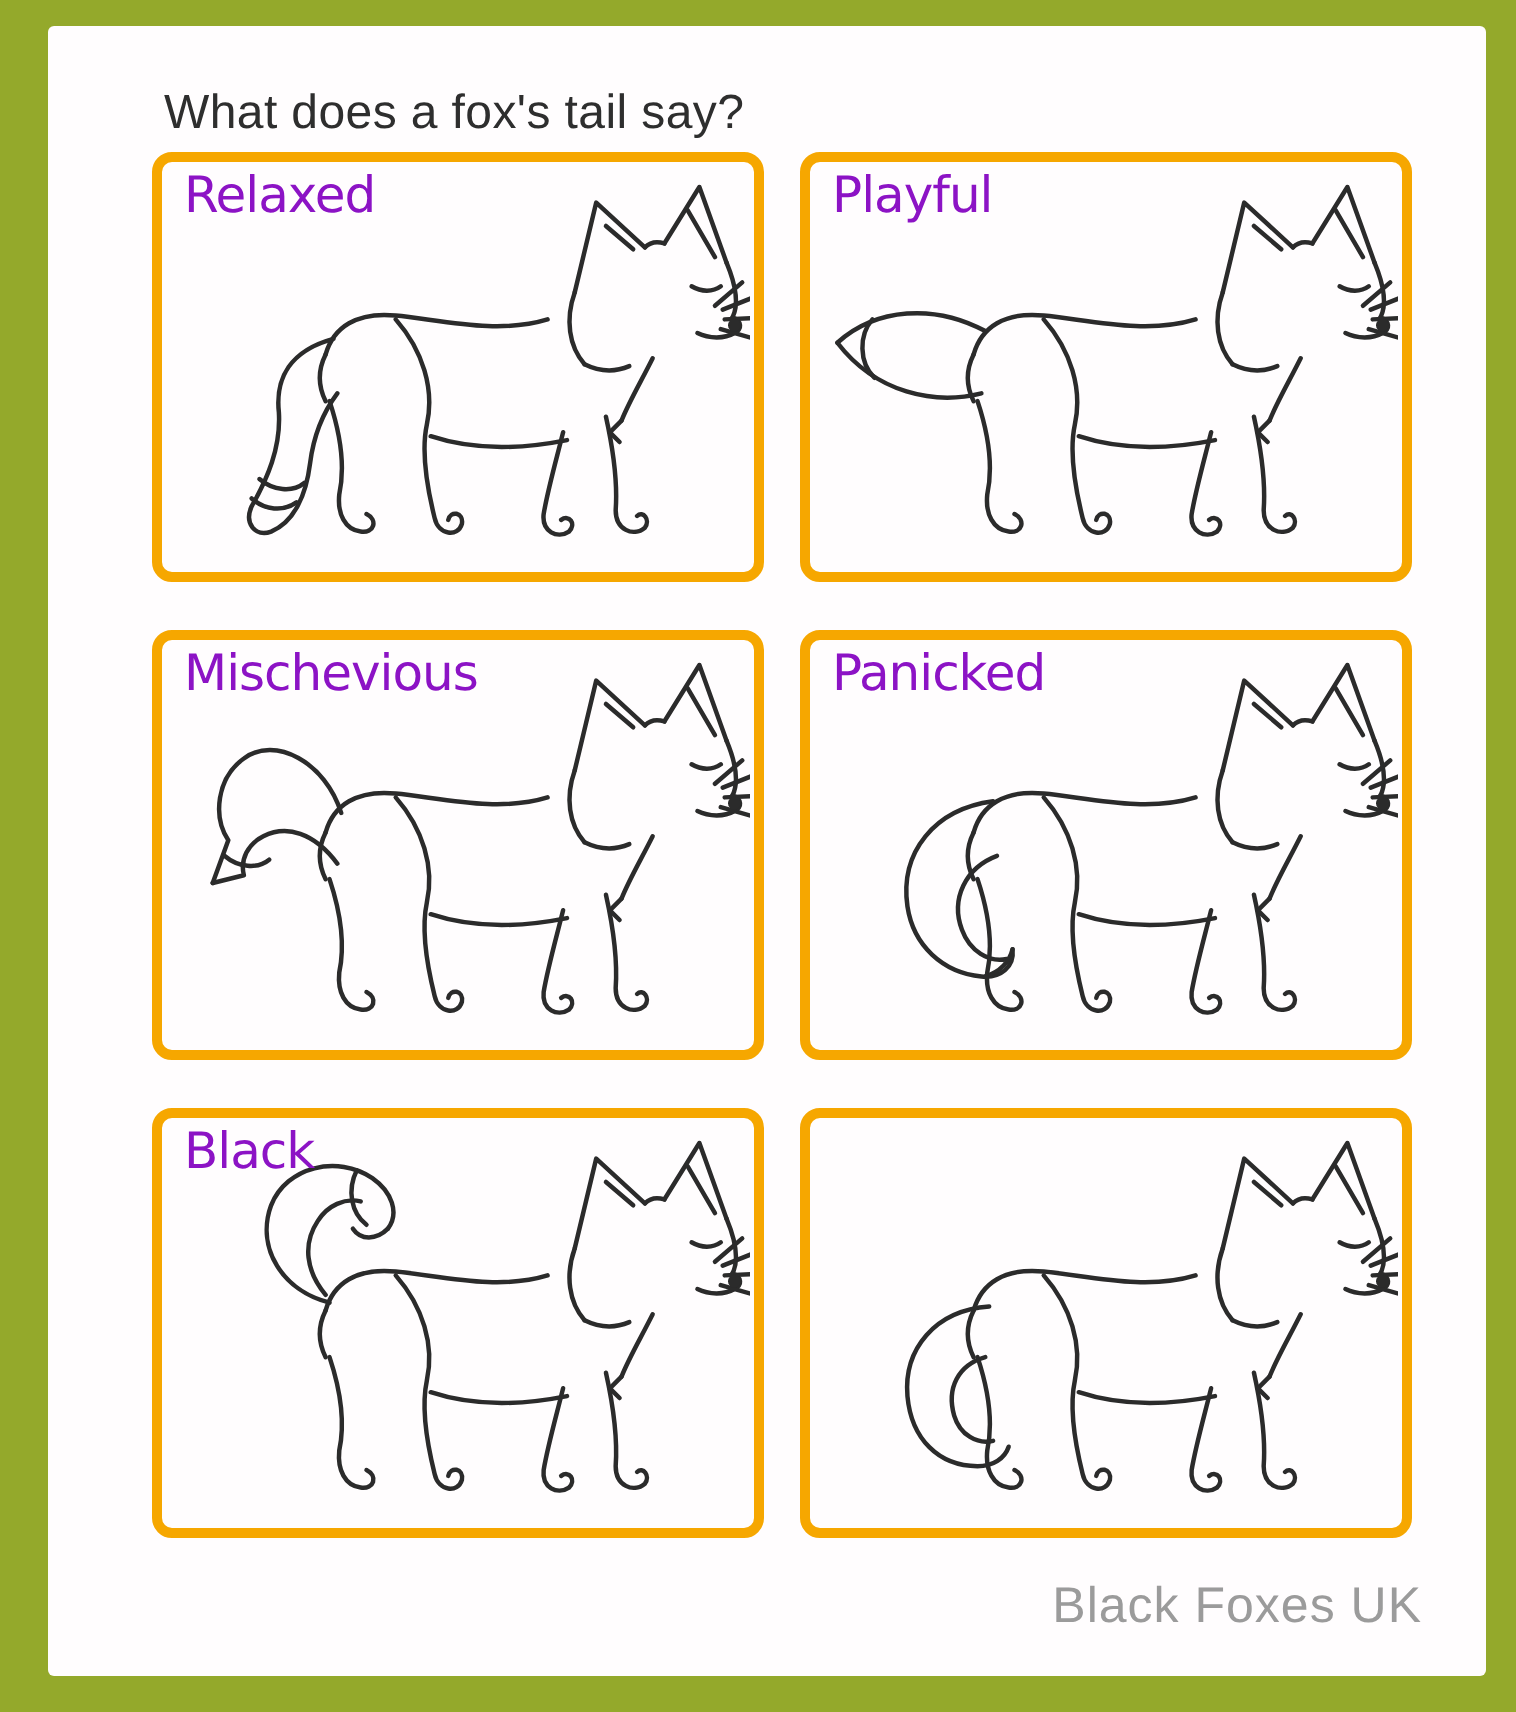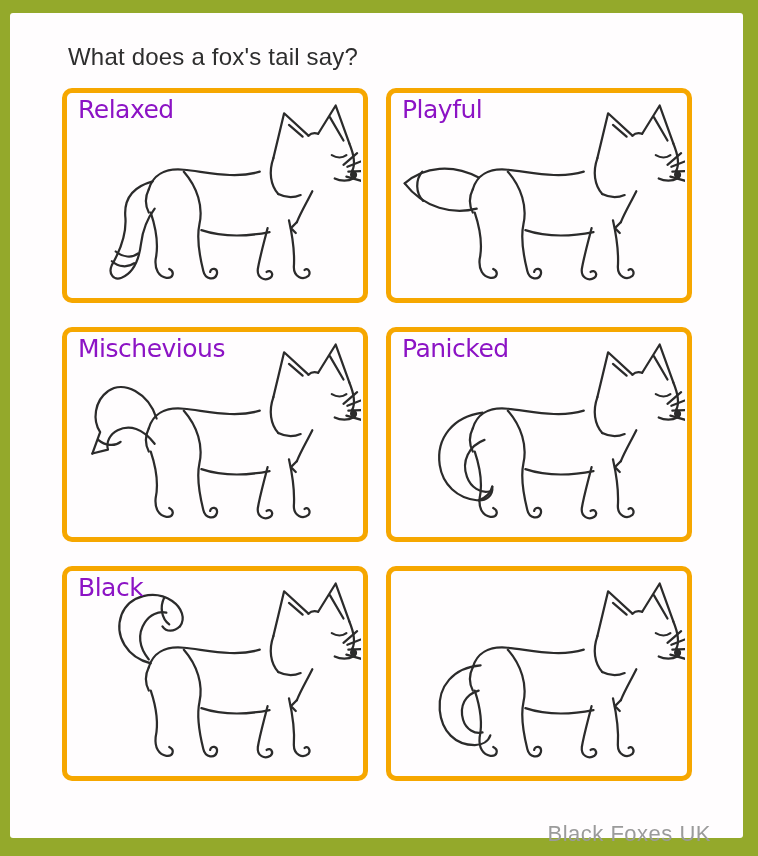--- a/index.html
+++ b/index.html
@@ -9,42 +9,42 @@
     height: 856px;
     font-family: "Liberation Sans", sans-serif;
     background: var(--frame-green, #94a92b);
     overflow: hidden;
   }
   .frame {
     box-sizing: border-box;
     width: 758px;
     height: 856px;
     background: var(--frame-green, #94a92b);
-    padding: 13px 15px 18px 10px;
+    padding: 13px 15px 18px 24px;
   }
   .card {
     position: relative;
     width: 100%;
     height: 100%;
     background: var(--card-bg, #fffdfe);
     border-radius: 3px;
   }
   .page-title {
     position: absolute;
     left: 58px;
     top: 30px;
     font-size: 24px;
     font-weight: 500;
     color: var(--title-color, #2e2e2e);
     letter-spacing: 0.2px;
   }
   .grid {
     position: absolute;
     left: 52px;
-    top: 75px;
+    top: 63px;
     display: grid;
     grid-template-columns: 306px 306px;
     grid-template-rows: 215px 215px 215px;
     column-gap: 18px;
     row-gap: 24px;
   }
   .panel {
     box-sizing: border-box;
     position: relative;
     width: 306px;
@@ -78,22 +78,22 @@
     stroke-linecap: round;
     stroke-linejoin: round;
   }
   .fox-svg circle {
     fill: var(--line-color, #2b2b2b);
     stroke: none;
   }
   .watermark {
     position: absolute;
     right: 32px;
-    top: 808px;
-    font-size: 22px;
+    top: 776px;
+    font-size: 25px;
     color: var(--watermark-color, #9b9b9b);
     letter-spacing: 0.5px;
   }
 </style>
 </head>
 <body>
 
 <div class="frame">
   <div class="card">
 

